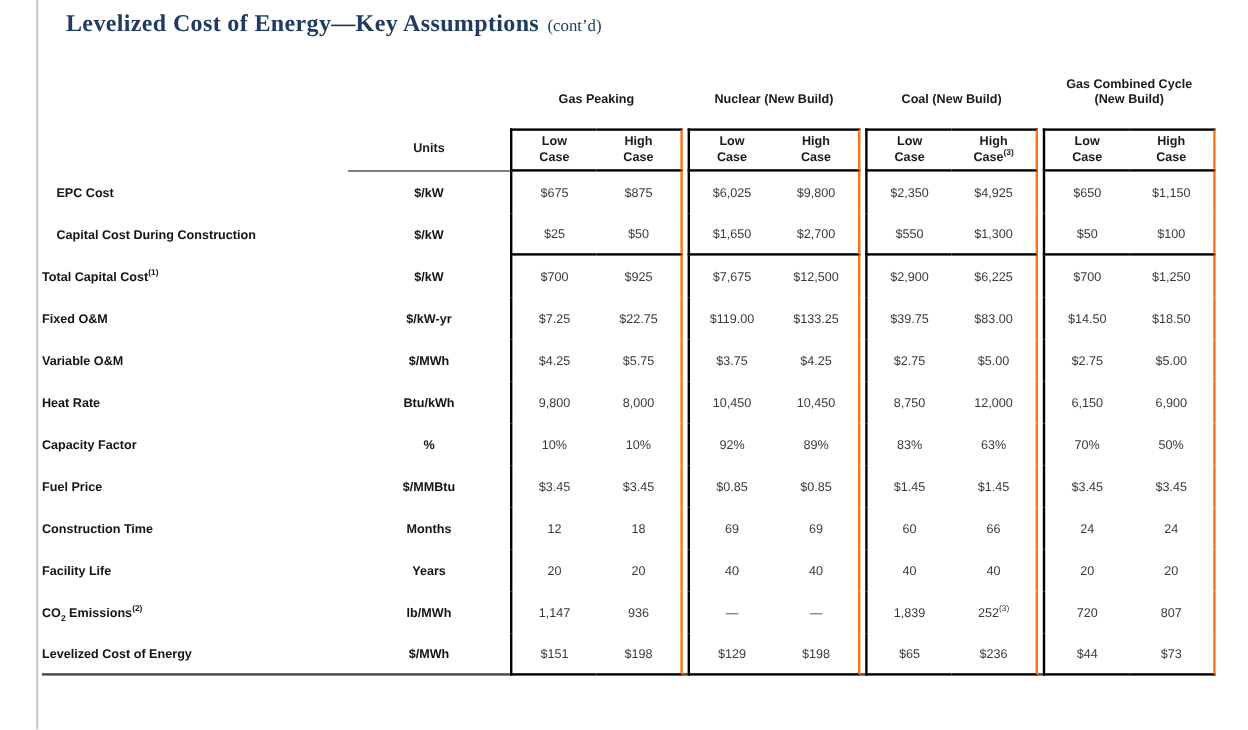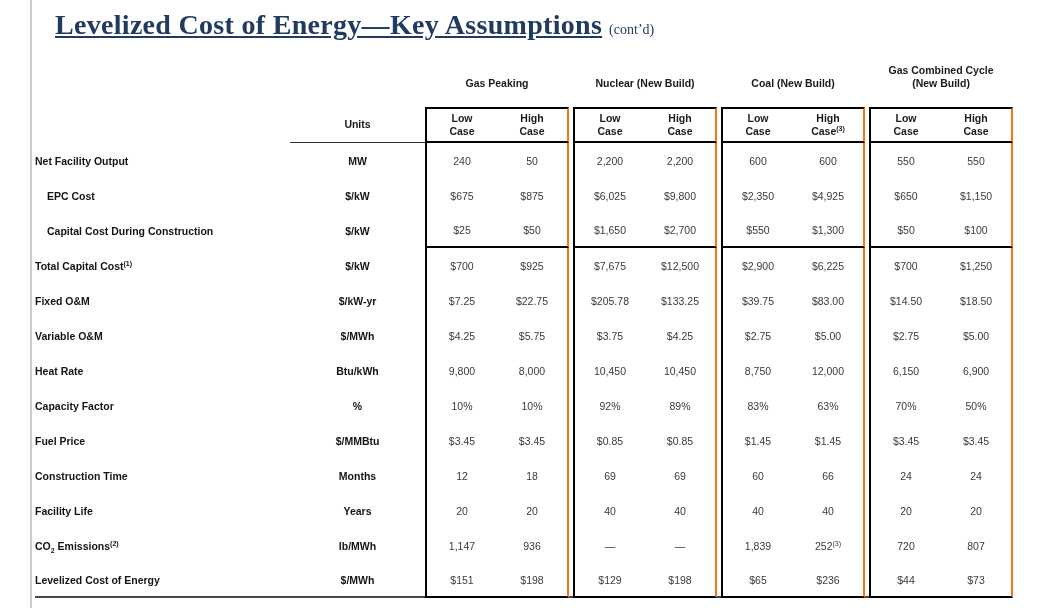--- a/index.html
+++ b/index.html
@@ -3,21 +3,21 @@
 <meta charset="utf-8">
 <style>
   html, body { margin:0; padding:0; }
   body {
     width:1040px; height:608px; background:#ffffff;
     font-family:"Liberation Sans", sans-serif;
     position:relative; overflow:hidden;
   }
   .left-rule { position:absolute; left:30px; top:0; width:2px; height:608px; background:#cdcdcd; }
   .title-wrap { position:absolute; left:55px; top:9px; font-family:"Liberation Serif", serif; color:#203a60; white-space:nowrap; }
-  .title-main { font-size:28px; font-weight:700; letter-spacing:0.3px;text-decoration:underline; }
+  .title-main { font-size:20px; font-weight:700; letter-spacing:0.3px; }
   .title-suffix { font-size:14px; font-weight:400; margin-left:7px; }
 
   table.assumptions {
     position:absolute; left:35px; top:64px;
     border-collapse:separate; border-spacing:0; table-layout:fixed;
     width:978px;
   }
   th, td {
     padding:0; margin:0; box-sizing:border-box;
     font-size:10.5px; height:35px; vertical-align:middle; text-align:center;
@@ -87,35 +87,20 @@
         <th></th>
         <th class="sub-head box-left">Low<br>Case</th>
         <th class="sub-head box-right">High<br>Case<sup>(3)</sup></th>
         <th></th>
         <th class="sub-head box-left">Low<br>Case</th>
         <th class="sub-head box-right">High<br>Case</th>
       </tr>
     </thead>
   <tbody>
       <tr>
-        <td class="row-label">Net Facility Output</td>
-        <td class="row-unit">MW</td>
-        <td class="val box-left">240</td>
-        <td class="val box-right">50</td>
-        <td></td>
-        <td class="val box-left">2,200</td>
-        <td class="val box-right">2,200</td>
-        <td></td>
-        <td class="val box-left">600</td>
-        <td class="val box-right">600</td>
-        <td></td>
-        <td class="val box-left">550</td>
-        <td class="val box-right">550</td>
-      </tr>
-      <tr>
         <td class="row-label ind">EPC Cost</td>
         <td class="row-unit">$/kW</td>
         <td class="val box-left">$675</td>
         <td class="val box-right">$875</td>
         <td></td>
         <td class="val box-left">$6,025</td>
         <td class="val box-right">$9,800</td>
         <td></td>
         <td class="val box-left">$2,350</td>
         <td class="val box-right">$4,925</td>
@@ -152,21 +137,21 @@
         <td></td>
         <td class="val box-left">$700</td>
         <td class="val box-right">$1,250</td>
       </tr>
       <tr>
         <td class="row-label">Fixed O&amp;M</td>
         <td class="row-unit">$/kW-yr</td>
         <td class="val box-left">$7.25</td>
         <td class="val box-right">$22.75</td>
         <td></td>
-        <td class="val box-left">$205.78</td>
+        <td class="val box-left">$119.00</td>
         <td class="val box-right">$133.25</td>
         <td></td>
         <td class="val box-left">$39.75</td>
         <td class="val box-right">$83.00</td>
         <td></td>
         <td class="val box-left">$14.50</td>
         <td class="val box-right">$18.50</td>
       </tr>
       <tr>
         <td class="row-label">Variable O&amp;M</td>

